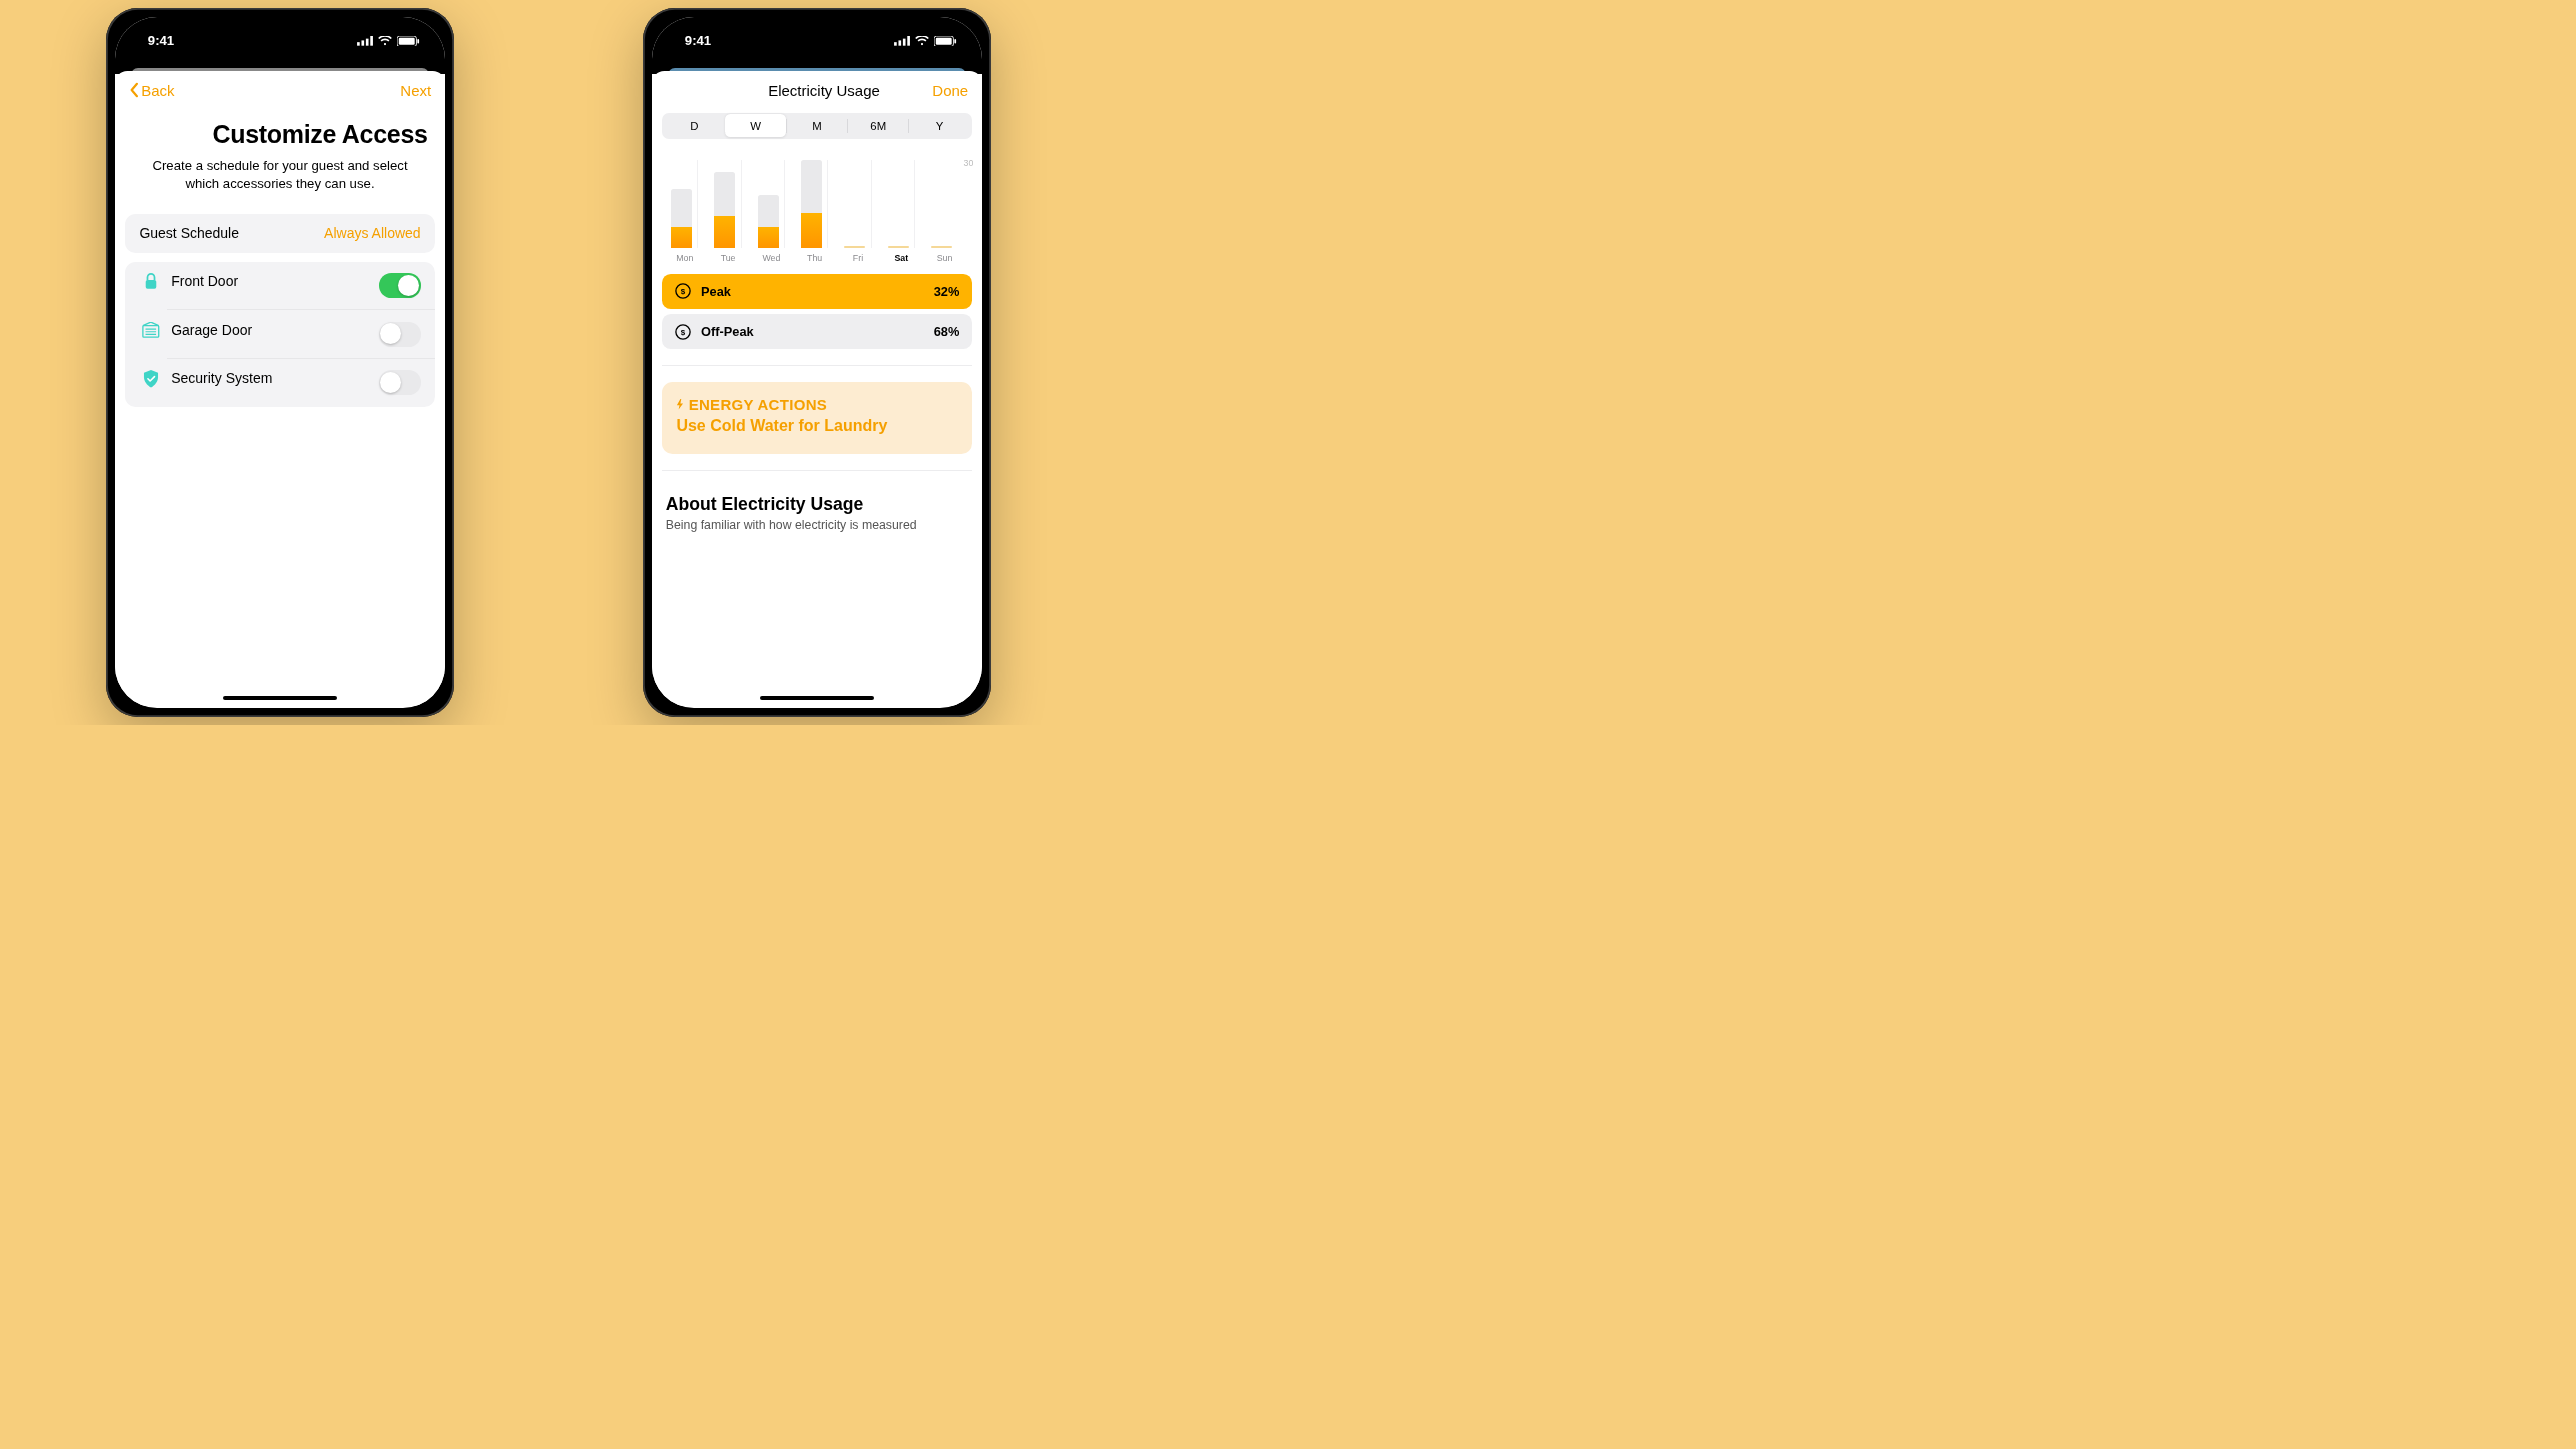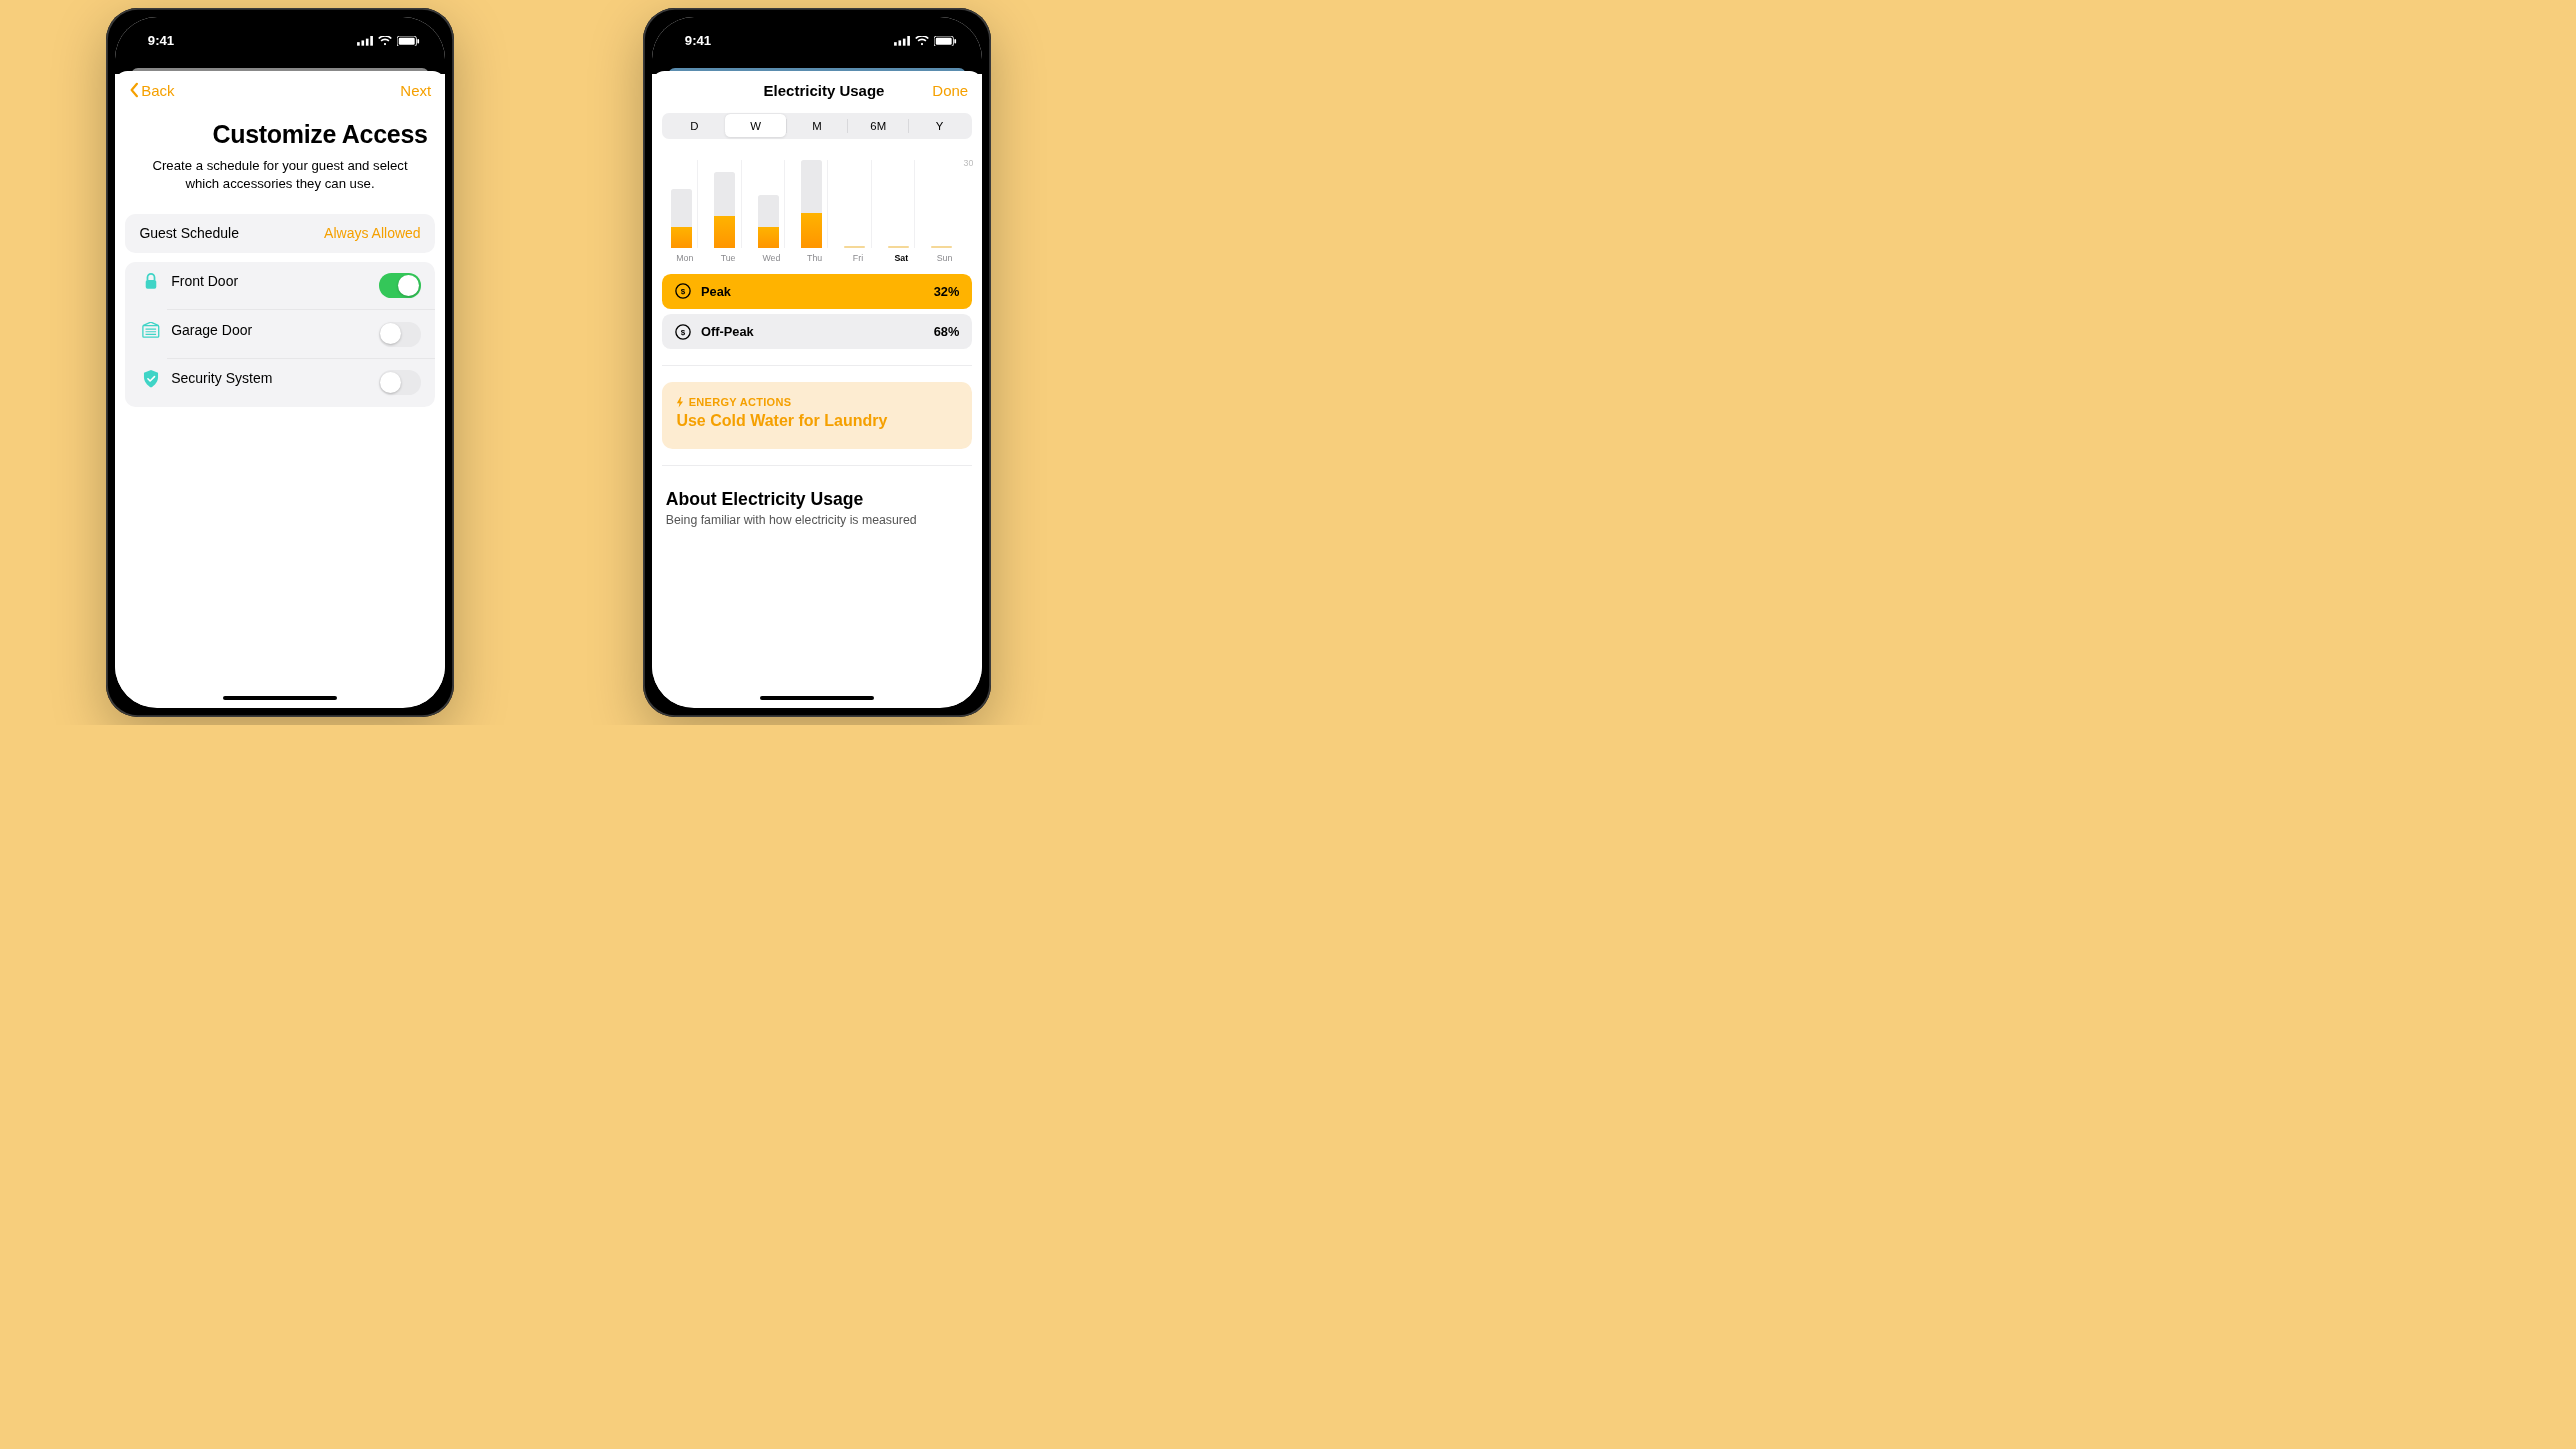--- a/index.html
+++ b/index.html
@@ -84,21 +84,21 @@
 .navbar {
   display: flex;
   justify-content: space-between;
   align-items: center;
   padding: 10.6px 14px 7px;
   font-size: 15px;
 }
 .nav-back { color: #f5a000; display: flex; align-items: center; font-weight: 400; }
 .nav-back svg { margin-right: 1.8px; }
 .nav-next, .nav-done { color: #f5a000; font-weight: 400; }
-.nav-title-center { color: #000; font-weight: 700; position: absolute; left: 14px; right: 0; text-align: center; pointer-events: none; }
+.nav-title-center { color: #000; font-weight: 400; position: absolute; left: 14px; right: 0; text-align: center; pointer-events: none; }
 .page-title { font-size: 25px; font-weight: 700; text-align: right; margin: 14px 17.6px 8.8px; letter-spacing: -0.3px; }
 .page-subtitle { font-size: 13.2px; color: #000; text-align: center; padding: 0 35px 21px; line-height: 1.35; }
 .cell-group { margin: 0 10.6px 8.8px; background: #f3f3f5; border-radius: 10.6px; overflow: hidden; }
 .cell { display: flex; align-items: flex-start; padding: 11.4px 14px; }
 .cell-sep { height: 0.9px; background: #e6e6e8; margin-left: 42px; }
 .cell-label { flex: 1; font-size: 14px; color: #000; }
 .cell-value { color: #f5a000; font-size: 14px; }
 .cell-icon { width: 23px; margin-right: 8.8px; display: flex; justify-content: center; }
 .footer-note { font-size: 11px; color: #8a8a8e; padding: 7px 23px 16px; line-height: 1.35; }
 .toggle { width: 42px; height: 25px; border-radius: 12.3px; position: relative; }
@@ -132,21 +132,21 @@
 .bar-label { font-size: 8.8px; color: #8a8a8e; margin-top: 5.3px; }
 .bar-label.today { color: #000; font-weight: 600; }
 .yaxis { font-size: 8.8px; color: #bbb; padding-top: 1.8px; }
 .legend-row { margin: 5.3px 10.6px; padding: 8.8px 12.3px; border-radius: 8.8px; display: flex; align-items: center; font-size: 12.8px; font-weight: 600; }
 .legend-row.peak { background: #ffb300; color: #000; }
 .legend-row.offpeak { background: #eeeef0; color: #000; }
 .legend-icon { width: 17.6px; height: 17.6px; margin-right: 8.8px; display: flex; align-items: center; justify-content: center; }
 .legend-label { flex: 1; }
 .divider { height: 0.9px; background: #ececee; margin: 16px 10.6px; }
 .tip-card { margin: 0 10.6px 12.3px; padding: 14px; background: #fdecd1; border-radius: 10.6px; }
-.tip-kicker { font-size: 11px; color: #f5a000; font-weight: 700; letter-spacing: 0.3px; display: flex; align-items: center; gap: 3.5px; }
+.tip-kicker { font-size: 15px; color: #f5a000; font-weight: 700; letter-spacing: 0.3px; display: flex; align-items: center; gap: 3.5px; }
 .tip-title { font-size: 16px; font-weight: 700; color: #f5a000; margin: 3.5px 0 5.3px; }
 .tip-body { font-size: 12.3px; color: #7a6f5e; line-height: 1.45; }
 .about-title { font-size: 17.6px; font-weight: 700; padding: 7px 14px 3.5px; }
 .about-body { font-size: 12.3px; color: #555; padding: 0 14px; }
 .empty-bar { width: 21px; height: 1.8px; background: #f5d897; margin-top: 86px; border-radius: 0.9px; }
 </style>
 </head>
 <body>
 
 <div class="phone left">

